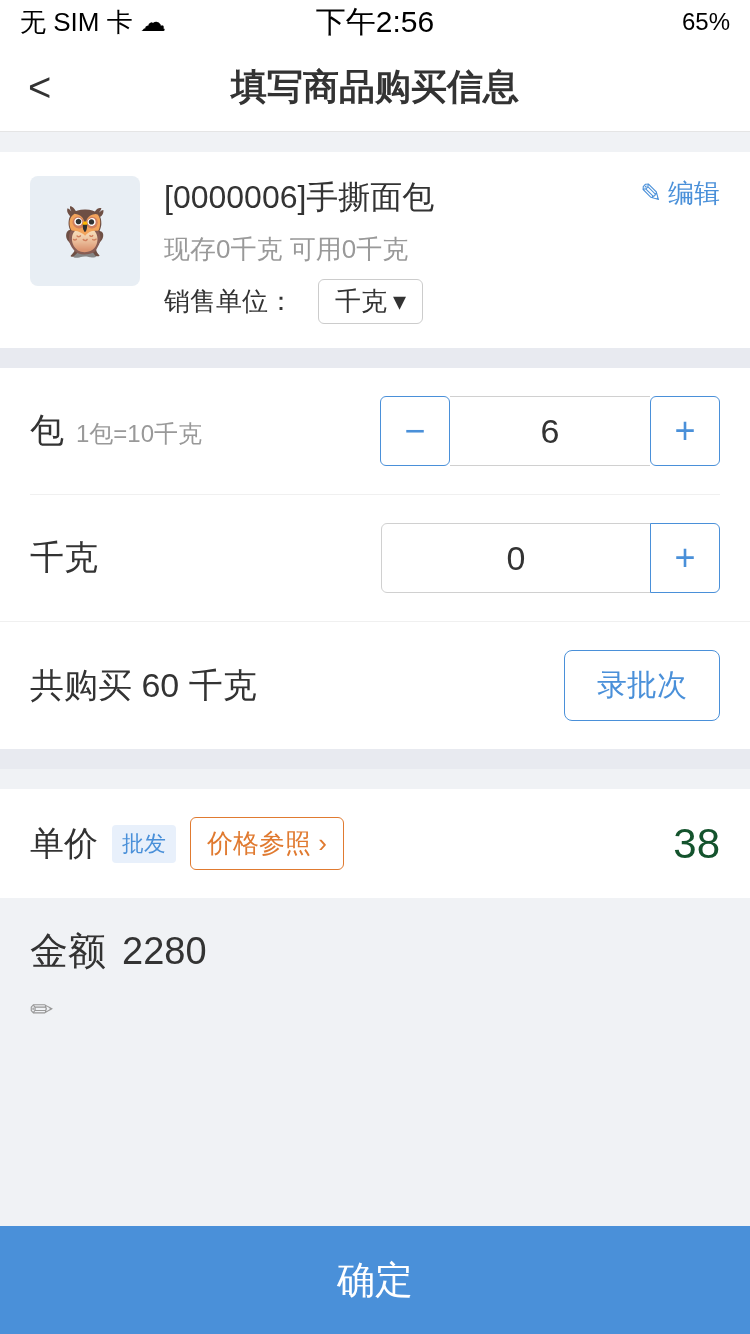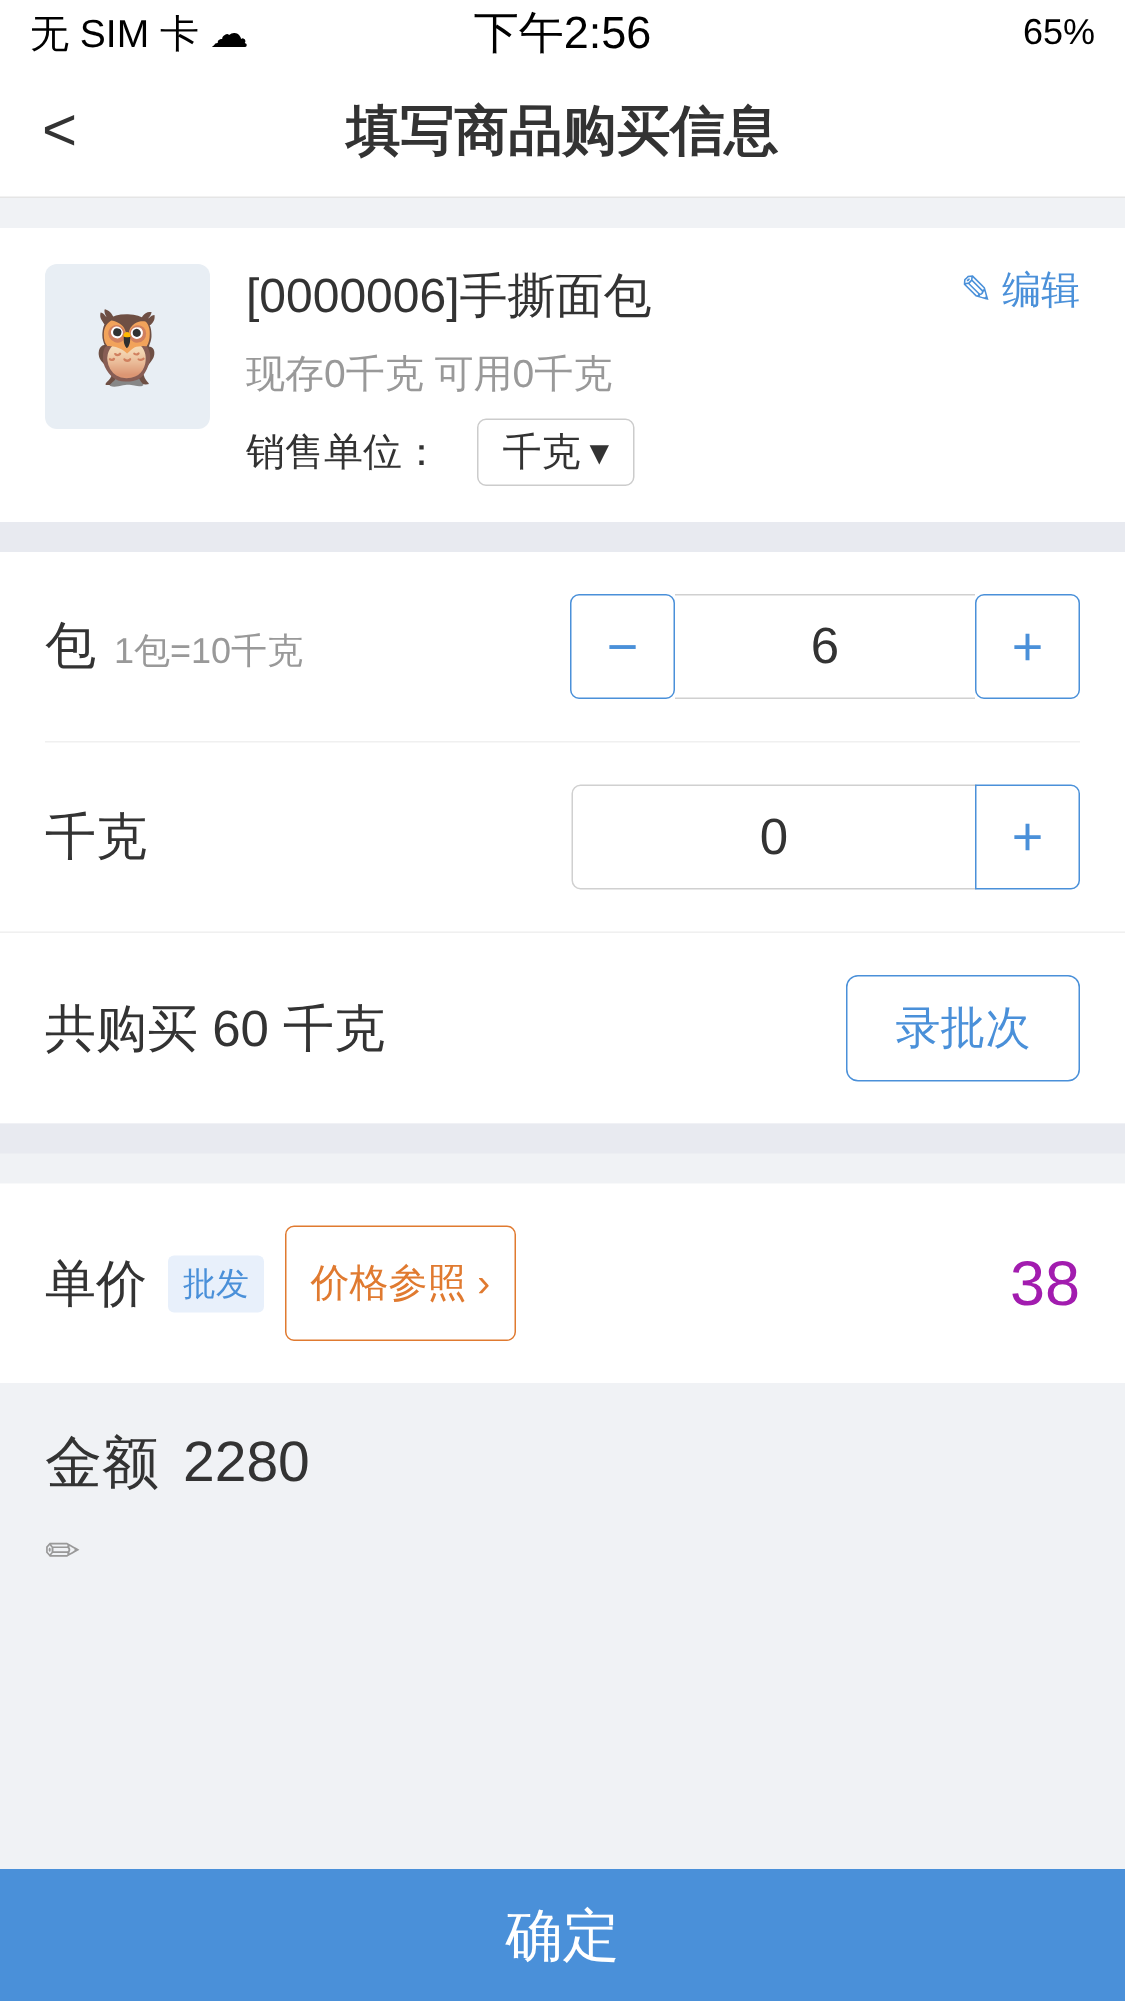--- a/index.html
+++ b/index.html
@@ -277,32 +277,32 @@
     .tag-pifa {
       background: #e8f0fb;
       color: #4a90d9;
       font-size: 22px;
       padding: 4px 10px;
       border-radius: 4px;
     }
     .price-ref-btn {
       border: 1px solid #e07a30;
       border-radius: 6px;
-      padding: 20px 16px;
+      padding: 8px 16px;
       font-size: 26px;
       color: #e07a30;
       background: #fff;
       cursor: pointer;
       display: flex;
       align-items: center;
       gap: 6px;
     }
     .price-value {
       font-size: 42px;
-      color: #a21caf;
+      color: #14532d;
       font-weight: 500;
     }
 
     
     .amount-section {
       background: #f0f2f5;
       padding: 28px 30px 20px 30px;
       text-align: right;
     }
     .amount-row {
@@ -340,21 +340,21 @@
       background: #f0f2f5;
       height: 300px;
     }
 
     
     .bottom-bar {
       position: fixed;
       bottom: 0;
       left: 0;
       width: 750px;
-      height: 88px;
+      height: 108px;
       background: #4a90d9;
       display: flex;
       align-items: center;
       justify-content: center;
       cursor: pointer;
     }
     .confirm-btn-text {
       font-size: 38px;
       color: #fff;
       font-weight: 500;

